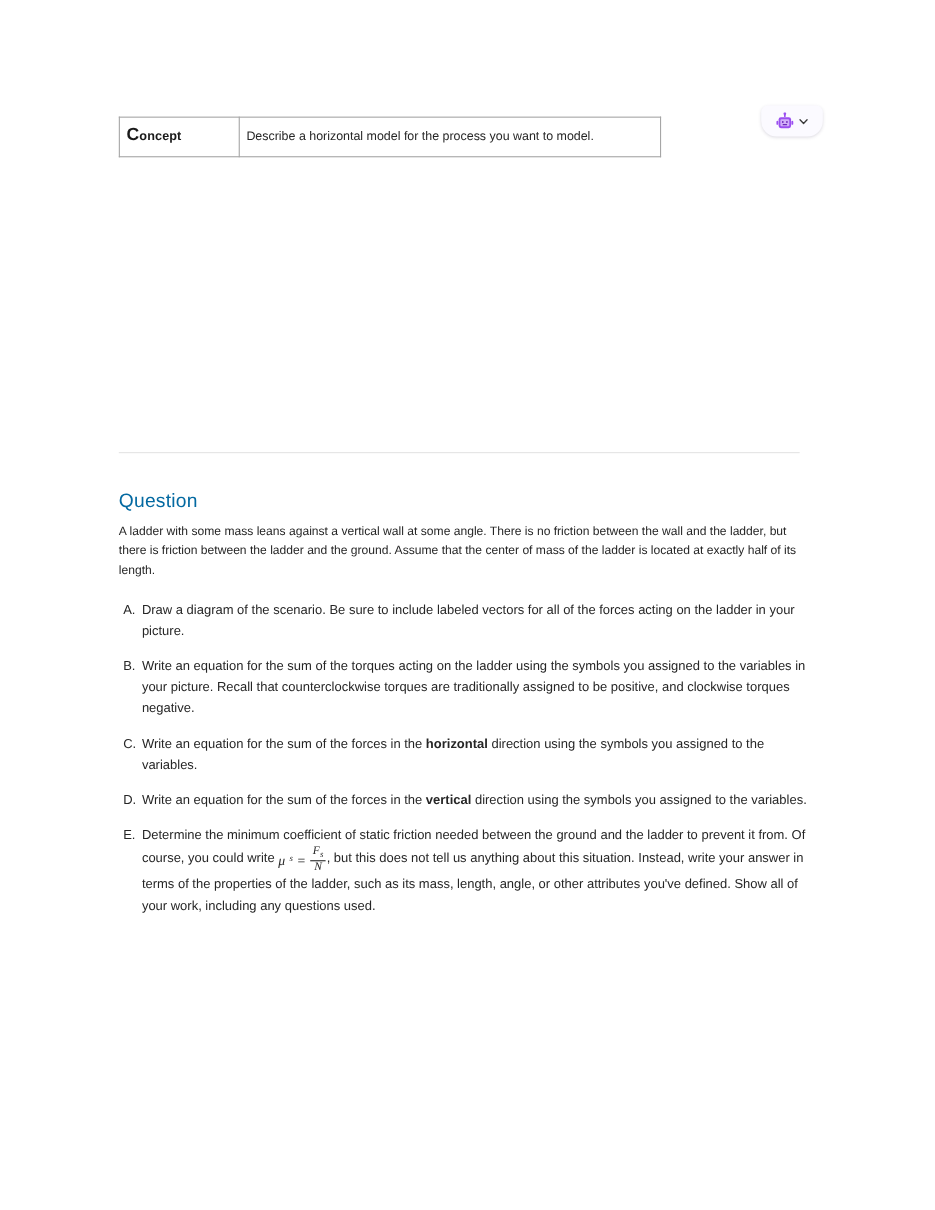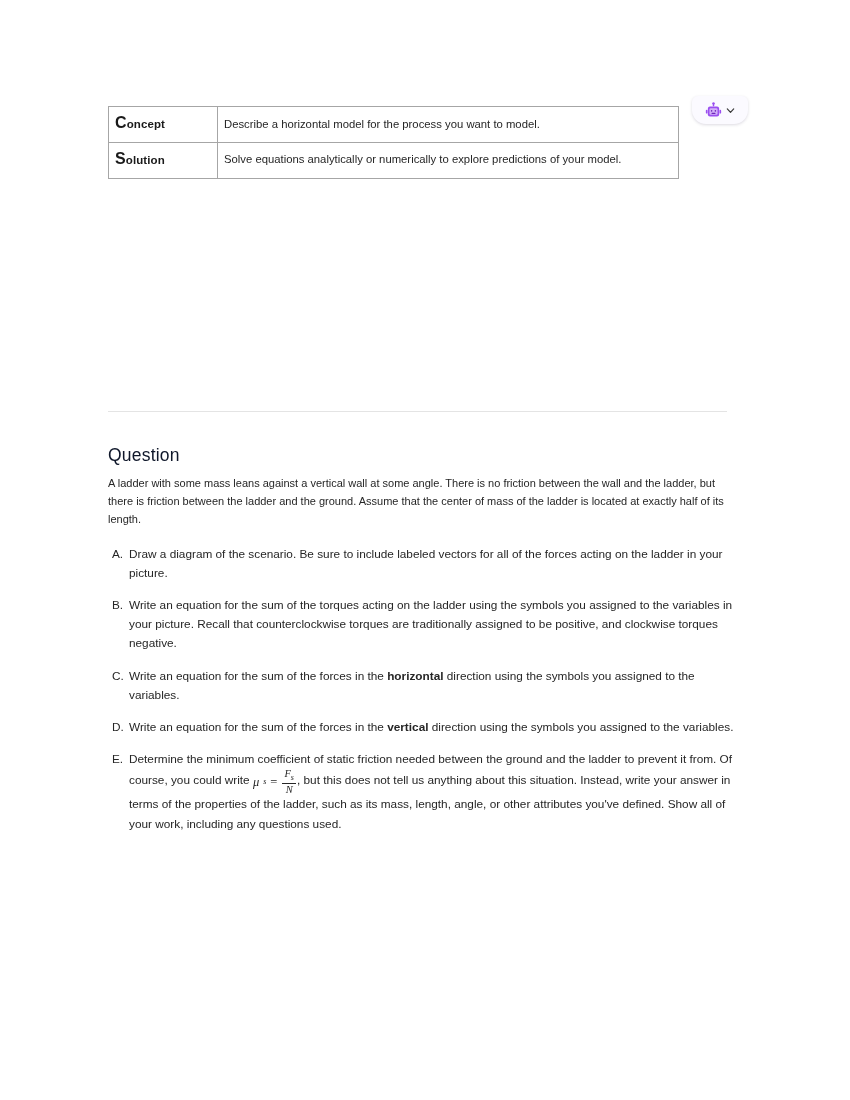--- a/index.html
+++ b/index.html
@@ -47,21 +47,21 @@
     width: 11px;
     height: 11px;
     display: block;
   }
 
   
   .method-table {
     position: absolute;
     top: 106px;
     left: 108px;
-    width: 571px;
+    width: 493px;
     border-collapse: collapse;
     table-layout: fixed;
   }
   .method-table td {
     border: 1px solid #a6a6a6;
     vertical-align: middle;
     padding: 8px 6px 8px 7px;
   }
   .method-table td.col-step {
     width: 96px;
@@ -99,21 +99,21 @@
     background: #e4e4e4;
   }
 
   
   .question-heading {
     position: absolute;
     top: 430px;
     left: 108px;
     font-size: 17.5px;
     font-weight: 400;
-    color: #0f172a;
+    color: #0369a1;
     letter-spacing: .2px;
   }
 
   .question-body {
     position: absolute;
     top: 464px;
     left: 108px;
     width: 622px;
     font-size: 11px;
     line-height: 1.62;
@@ -210,28 +210,20 @@
   <table class="method-table">
     <tbody>
       <tr>
         <td class="col-step">
           <div class="step-label"><span class="cap">C</span><span>oncept</span></div>
         </td>
         <td class="col-desc">
           <div class="desc-text">Describe a horizontal model for the process you want to model.</div>
         </td>
       </tr>
-      <tr>
-        <td class="col-step">
-          <div class="step-label"><span class="cap">S</span><span>olution</span></div>
-        </td>
-        <td class="col-desc">
-          <div class="desc-text">Solve equations analytically or numerically to explore predictions of your model.</div>
-        </td>
-      </tr>
     </tbody>
   </table>
 
   <div class="divider"></div>
 
   <h2 class="question-heading">Question</h2>
 
   <p class="question-body">A ladder with some mass leans against a vertical wall at some angle. There is no friction between the wall and the ladder, but there is friction between the ladder and the ground. Assume that the center of mass of the ladder is located at exactly half of its length.</p>
 
   <ol class="task-list">

